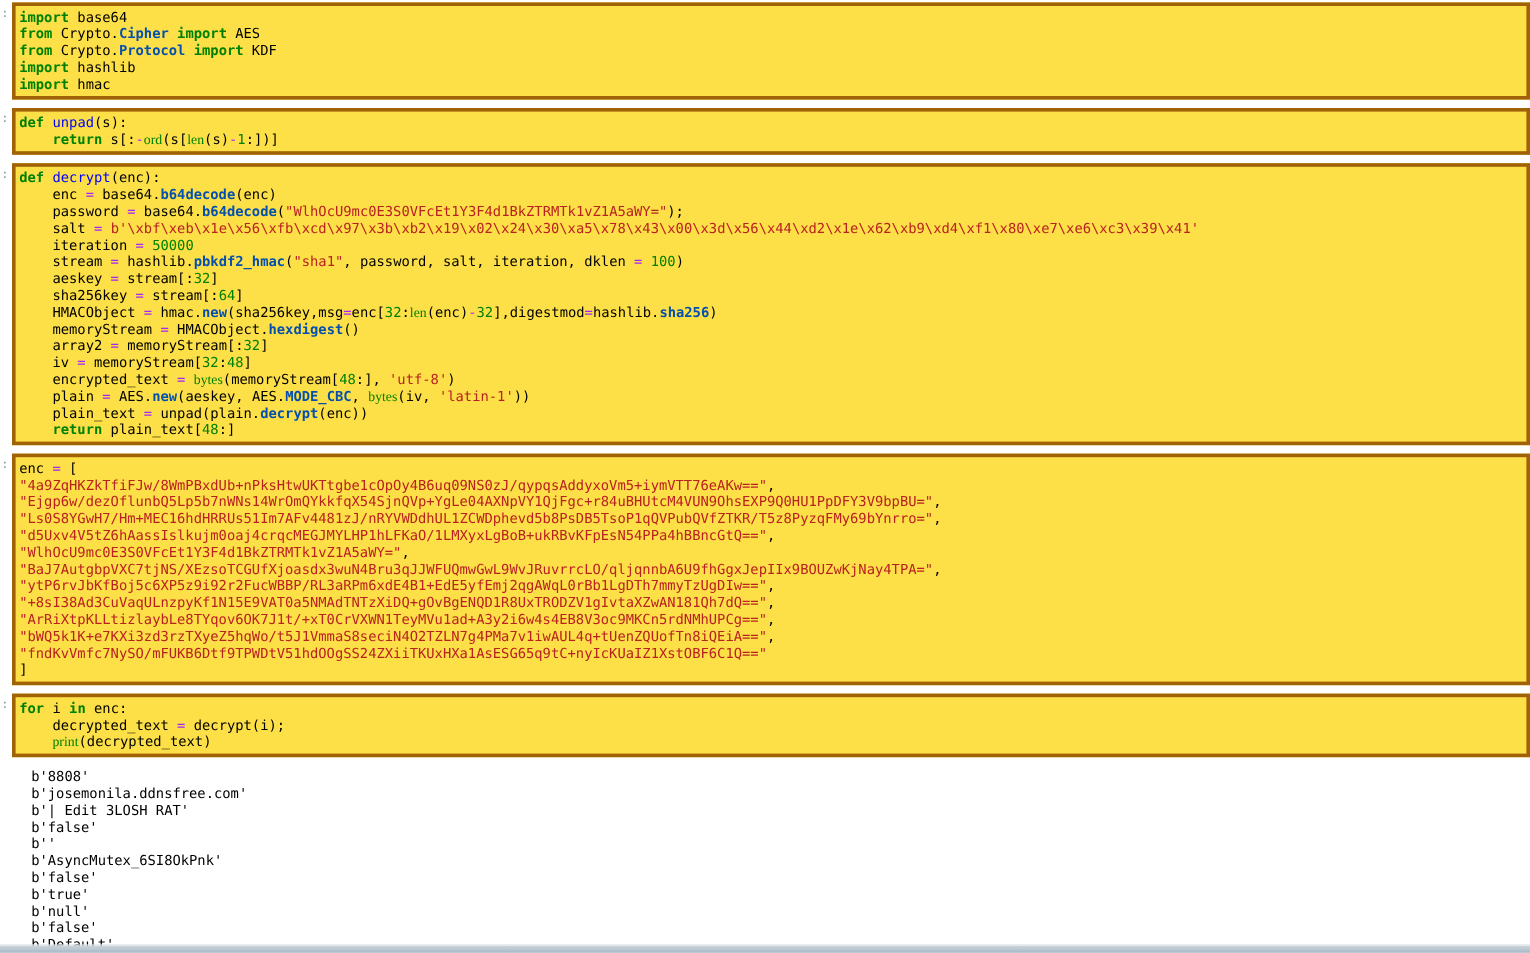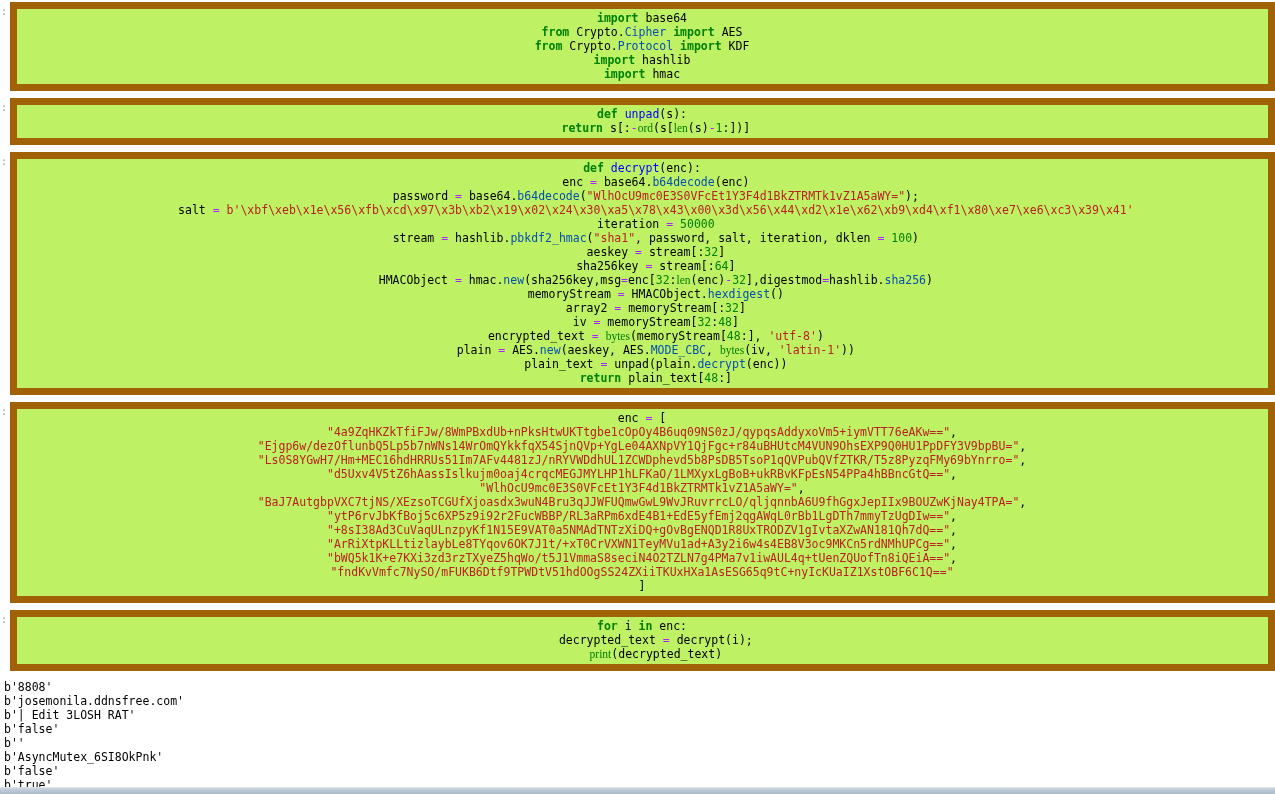--- a/index.html
+++ b/index.html
@@ -2,33 +2,33 @@
 <html><head>
 <meta charset="utf-8">
 <style>
   html,body{margin:0;padding:0;background:#ffffff;}
   body{width:1275px;height:794px;overflow:hidden;position:relative;
        font-family:"DejaVu Sans Mono", "Liberation Mono", monospace;}
   .nb{position:relative;padding-top:2px;}
   .cell-row{position:relative;margin:0 0 7px 0;padding-left:10px;}
   .prompt{position:absolute;left:1px;top:4px;font-size:10px;line-height:12px;
           color:#8996a8;font-family:"DejaVu Sans Mono", monospace;}
-  .cell-input{background:#bef264;border:7px solid #a16207;padding:2px 4px 3px 3px;text-align:center;}
+  .cell-input{background:#fde047;border:3px solid #a16207;padding:2px 4px 3px 3px;}
   .code,.outpre{margin:0;font-family:"DejaVu Sans Mono", "Liberation Mono", monospace;
        font-size:11.5px;line-height:14px;white-space:pre;color:#000;}
   .line{height:14px;white-space:pre;}
   .tk-k{color:#008000;font-weight:bold;}
   .tk-s{color:#ba2121;}
   .tk-n{color:#008000;}
   .tk-o{color:#aa22ff;}
-  .tk-r{color:#0550ae;}
+  .tk-r{color:#0550ae;font-weight:bold;}
   .tk-d{color:#0000ff;}
   .tk-b{color:#008000;font-family:Liberation Serif, serif;}
   .tk-p{color:#000000;}
-  .output{padding-left:4px;margin-top:9px;}
+  .output{padding-left:26px;margin-top:9px;}
   .bottom-edge{position:absolute;left:0;bottom:0;width:1275px;height:6px;
        background:linear-gradient(#ccd5dc,#aab9c6);border-top:1px solid #dde3e8;}
 </style>
 </head>
 <body>
 
 <div class="nb" id="notebook">
     <div class="cell-row">
       <span class="prompt">:</span>
       <div class="cell-input">

